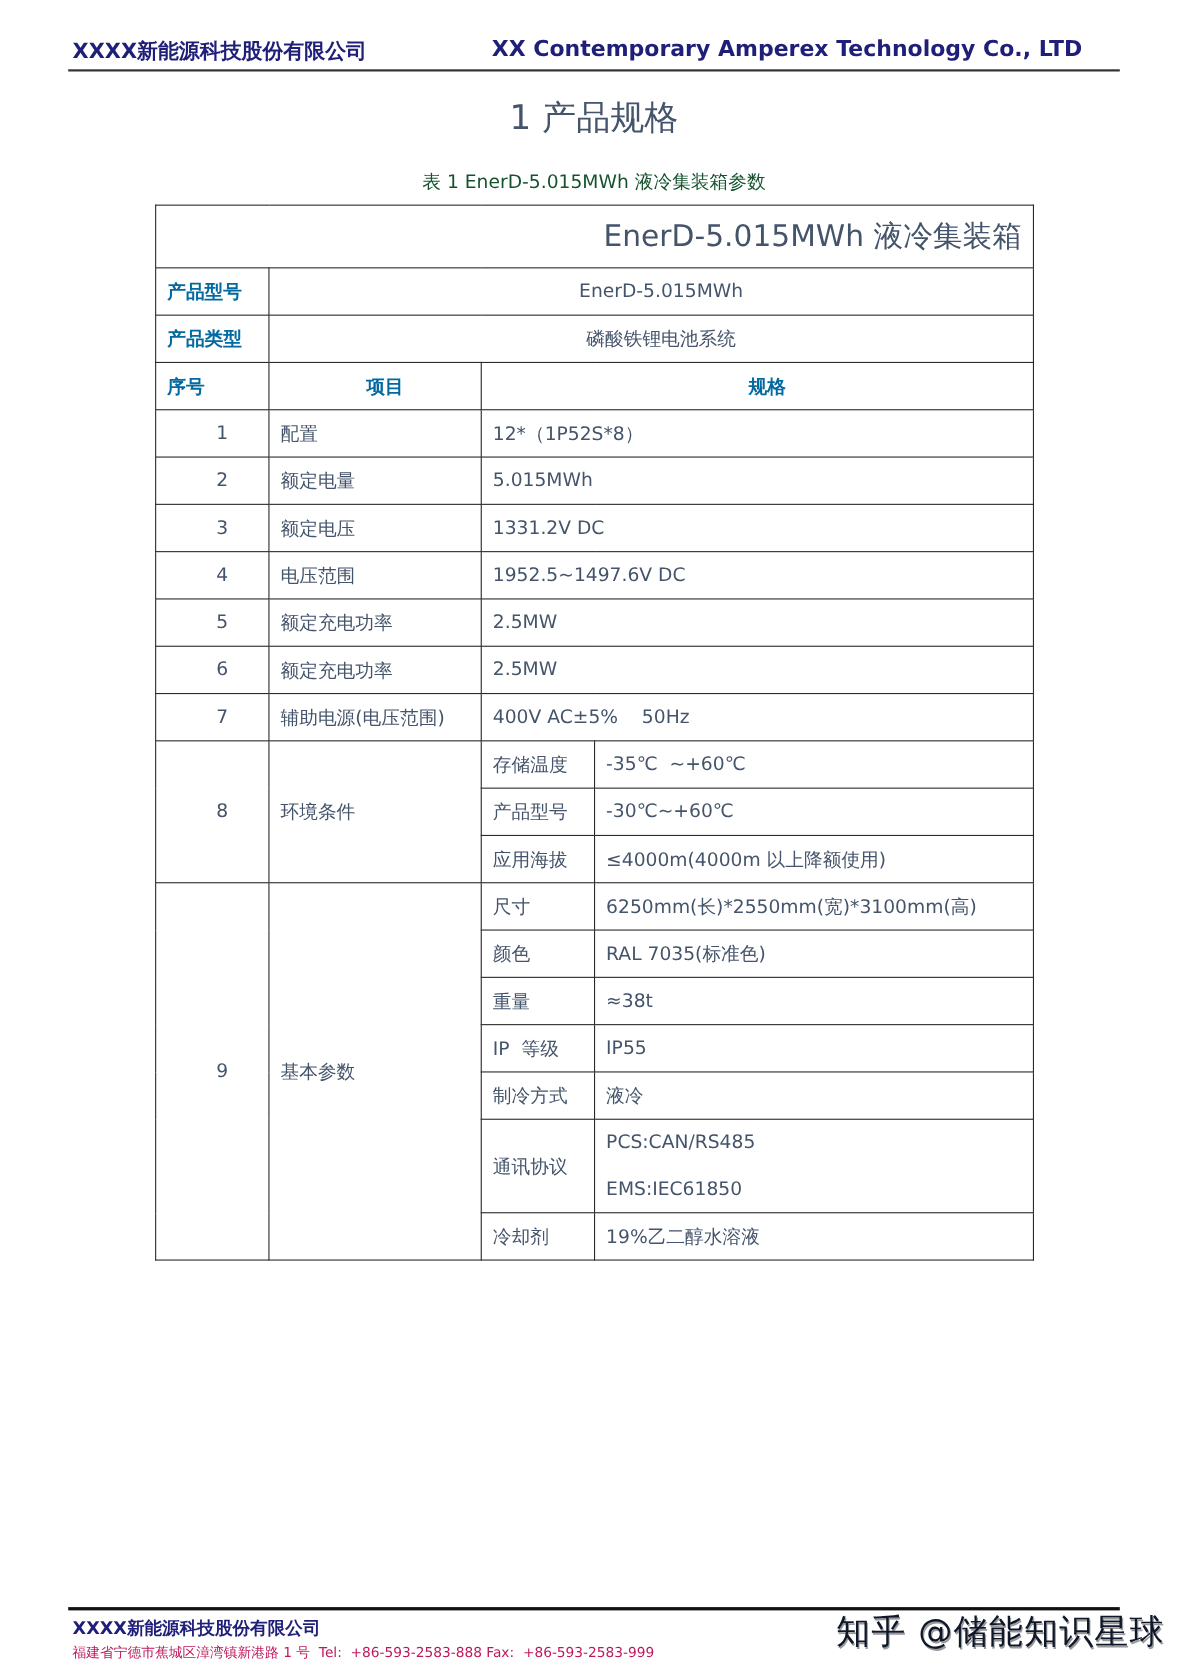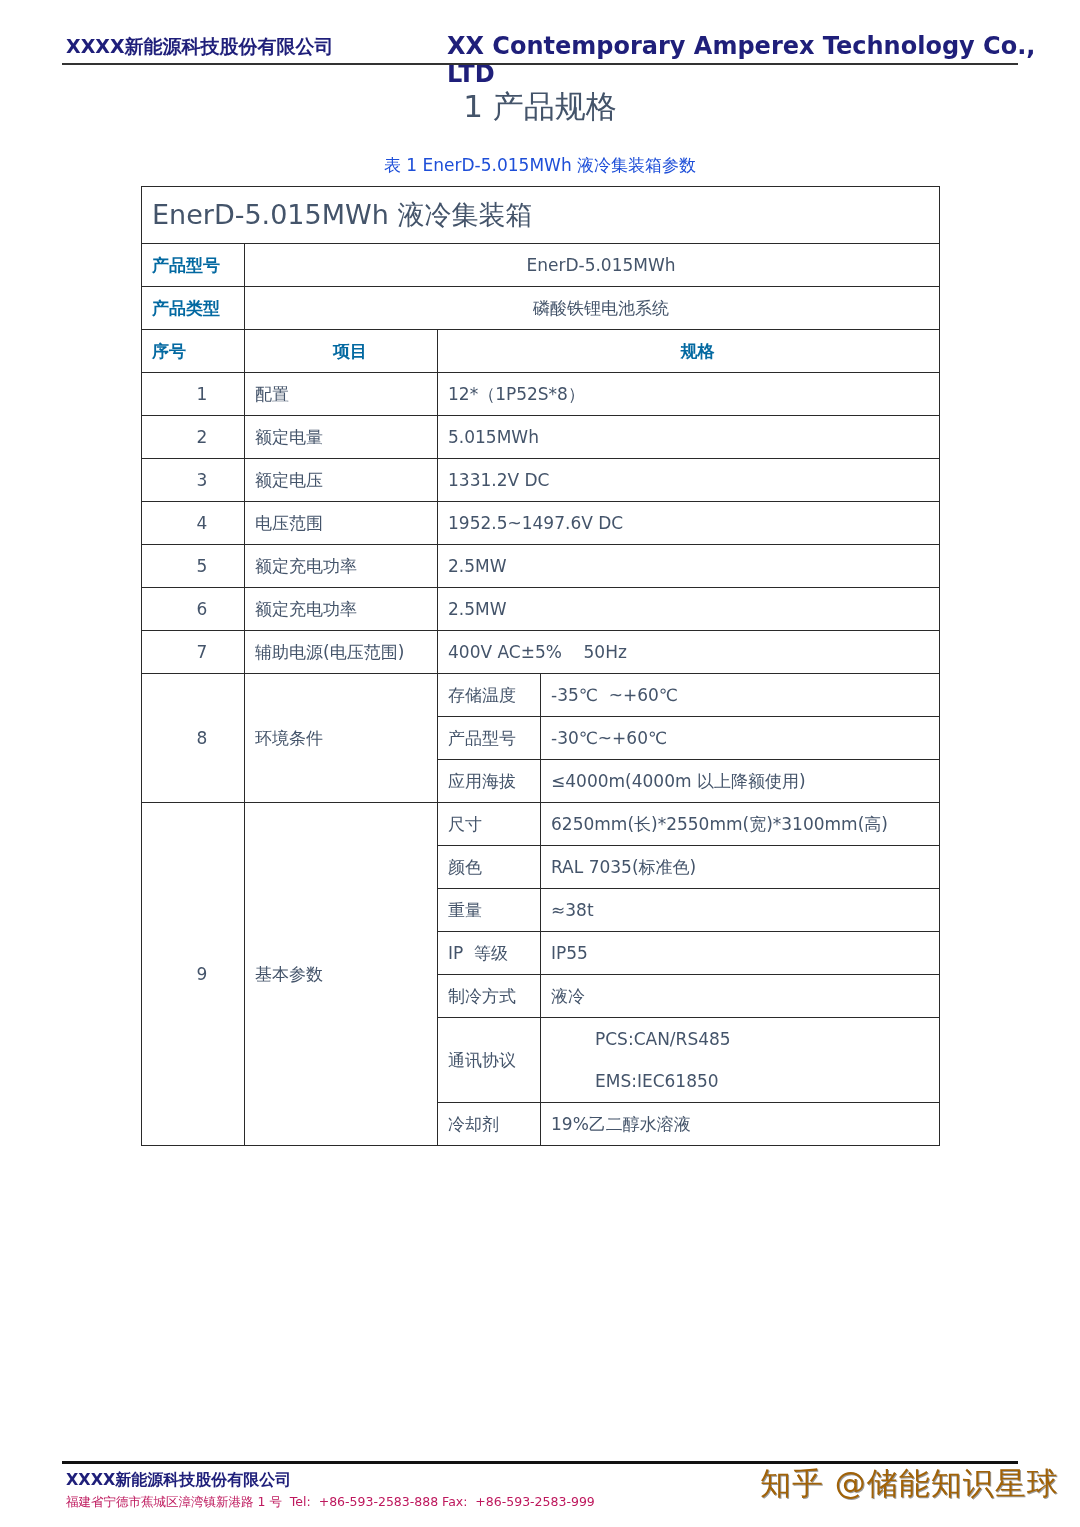--- a/index.html
+++ b/index.html
@@ -1,38 +1,38 @@
 <!DOCTYPE html>
 <html><head>
   <meta charset="utf-8">
   <style>
     html, body { margin: 0; padding: 0; background: #ffffff; }
     body { width: 1080px; height: 1527px; position: relative; overflow: hidden;
            font-family: "DejaVu Sans", "Liberation Sans", sans-serif; color: #44546a; }
     .hdr-left { position: absolute; left: 66px; top: 34px; font-size: 19px; font-weight: bold;
                 color: #1f1f7a; font-family: "DejaVu Sans", sans-serif; letter-spacing: 0px; }
-    .hdr-right { position: absolute; left: 447px; top: 32px; font-size: 24px; font-weight: bold;
+    .hdr-right { position: absolute; left: 447px; top: 32px; font-size: 20px; font-weight: bold;
                  color: #1f1f7a; font-family: "DejaVu Sans", sans-serif; }
     .hdr-rule { position: absolute; left: 62px; top: 63px; width: 956px; height: 2px; background: #333; }
     .title { position: absolute; left: 0; width: 1080px; top: 86px; text-align: center;
              font-size: 31px; color: #44546a; font-weight: normal; }
     .caption { position: absolute; left: 0; width: 1080px; top: 154px; text-align: center;
-               font-size: 17px; color: #1d4ed8; }
+               font-size: 17px; color: #14532d; }
     table.spec { position: absolute; left: 141px; top: 186px; width: 798px;
                  border-collapse: collapse; table-layout: fixed; }
     table.spec td { border: 1.5px solid #2a2a2a; font-size: 17px; color: #44546a;
                     padding: 0 10px; height: 42px; vertical-align: middle; }
     table.spec td.center { text-align: center; padding-left: 28px; }
     table.spec td.bold { font-weight: bold; color: #0369a1; }
-    table.spec td.bigtitle { height: 56px; text-align: left; font-size: 27px; }
-    td.comm div { line-height: 42px; margin-left: 44px; }
+    table.spec td.bigtitle { height: 56px; text-align: right; font-size: 27px; }
+    td.comm div { line-height: 42px; }
     .ftr-rule { position: absolute; left: 62px; top: 1461px; width: 956px; height: 3px; background: #111; }
     .ftr-company { position: absolute; left: 66px; top: 1470px; font-size: 16px; font-weight: bold; color: #1f1f7a; }
     .ftr-address { position: absolute; left: 66px; top: 1494px; font-size: 12.5px; color: #be185d; }
-    .watermark { position: absolute; left: 760px; top: 1463px; font-size: 31px; color: #a16207;
+    .watermark { position: absolute; left: 760px; top: 1463px; font-size: 31px; color: #0f172a;
                  text-shadow: 1px 1px 0 #9a9a9a; letter-spacing: 1px; }
   </style>
 </head>
 <body>
 
 <div class="hdr-left">XXXX新能源科技股份有限公司</div>
 <div class="hdr-right">XX Contemporary Amperex Technology Co., LTD</div>
 <div class="hdr-rule"></div>
 
 <div class="title">1  产品规格</div>

